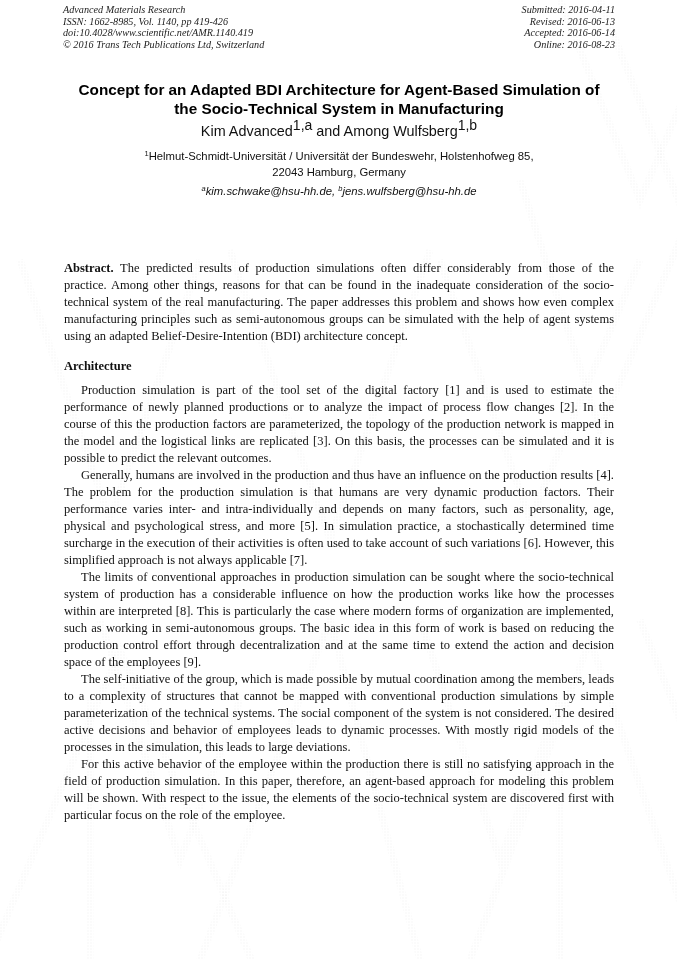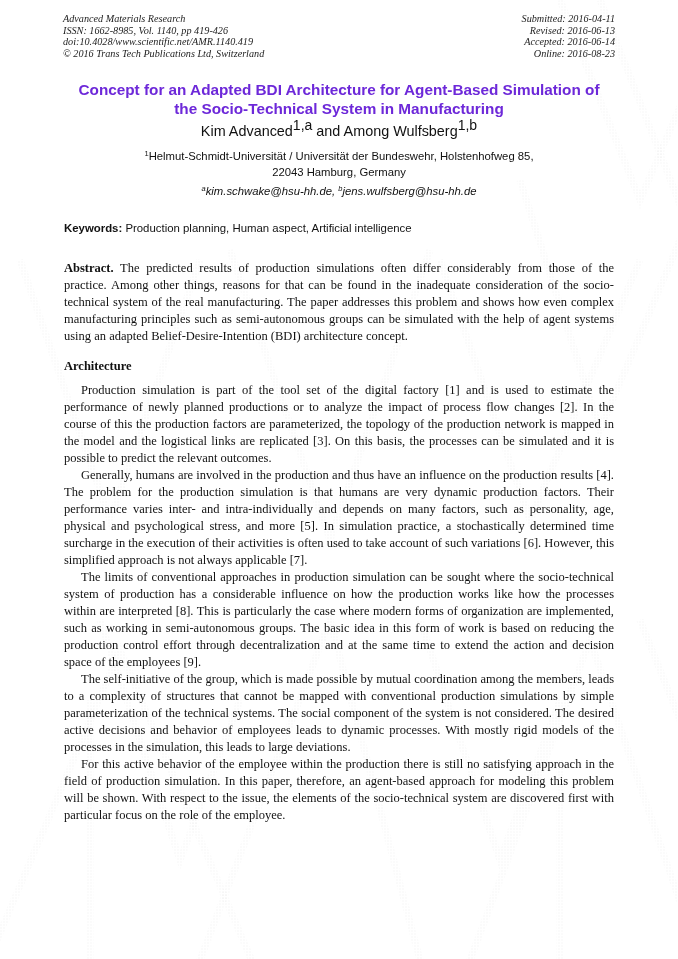--- a/index.html
+++ b/index.html
@@ -3,28 +3,28 @@
 <meta charset="utf-8">
 <style>
   html, body { margin: 0; padding: 0; }
   body {
     width: 678px; height: 959px; overflow: hidden; position: relative;
     background: #ffffff; color: #111;
   }
   .watermark { position: absolute; left: 0; top: 0; width: 678px; height: 959px; z-index: 0; pointer-events: none; }
   .page { position: absolute; left: 0; top: 0; width: 678px; height: 959px; z-index: 1; }
 
-  .hdr { position: absolute; top: 13px; font-family: "Liberation Serif", serif; font-style: italic; font-size: 10.2px; line-height: 11.5px; color: #222; }
+  .hdr { position: absolute; top: 4px; font-family: "Liberation Serif", serif; font-style: italic; font-size: 10.2px; line-height: 11.5px; color: #222; }
   .hdr-left { left: 63px; }
   .hdr-right { right: 63px; text-align: right; }
   .hdr div { white-space: nowrap; }
 
   .title {
     position: absolute; top: 80px; left: 40px; width: 598px; text-align: center;
-    font-family: "Liberation Sans", sans-serif; font-weight: bold; font-size: 15.3px; line-height: 19px; color: #6d28d9;
+    font-family: "Liberation Sans", sans-serif; font-weight: bold; font-size: 15.3px; line-height: 19px; color: #000000;
   }
   .authors {
     position: absolute; top: 122px; left: 40px; width: 598px; text-align: center;
     font-family: "Liberation Sans", sans-serif; font-size: 14.4px; line-height: 18px; color: #111;
   }
   .authors sup { font-size: 14px; vertical-align: 0; position: relative; top: -6px; }
   .affil {
     position: absolute; top: 149px; left: 40px; width: 598px; text-align: center;
     font-family: "Liberation Sans", sans-serif; font-size: 11.3px; line-height: 15px; color: #111;
   }
@@ -108,23 +108,20 @@
 
   <div class="affil">
     <div><sup>1</sup><span>Helmut-Schmidt-Universität / Universität der Bundeswehr, Holstenhofweg 85,</span></div>
     <div>22043 Hamburg, Germany</div>
   </div>
 
   <div class="emails">
     <sup>a</sup><span>kim.schwake@hsu-hh.de</span><span>, </span><sup>b</sup><span>jens.wulfsberg@hsu-hh.de</span>
   </div>
 
-  <div class="keywords">
-    <b>Keywords:</b><span> Production planning, Human aspect, Artificial intelligence</span>
-  </div>
 
   <div class="body-text abstract last-line-left">
     <b>Abstract.</b><span> The predicted results of production simulations often differ considerably from those of the practice. Among other things, reasons for that can be found in the inadequate consideration of the socio-technical system of the real manufacturing. The paper addresses this problem and shows how even complex manufacturing principles such as semi-autonomous groups can be simulated with the help of agent systems using an adapted Belief-Desire-Intention (BDI) architecture concept.</span>
   </div>
 
   <div class="intro-heading">Architecture</div>
 
   <div class="body-text intro">
     <p class="last-line-left">Production simulation is part of the tool set of the digital factory [1] and is used to estimate the performance of newly planned productions or to analyze the impact of process flow changes [2]. In the course of this the production factors are parameterized, the topology of the production network is mapped in the model and the logistical links are replicated [3]. On this basis, the processes can be simulated and it is possible to predict the relevant outcomes.</p>
     <p class="last-line-left">Generally, humans are involved in the production and thus have an influence on the production results [4]. The problem for the production simulation is that humans are very dynamic production factors. Their performance varies inter- and intra-individually and depends on many factors, such as personality, age, physical and psychological stress, and more [5]. In simulation practice, a stochastically determined time surcharge in the execution of their activities is often used to take account of such variations [6]. However, this simplified approach is not always applicable [7].</p>

